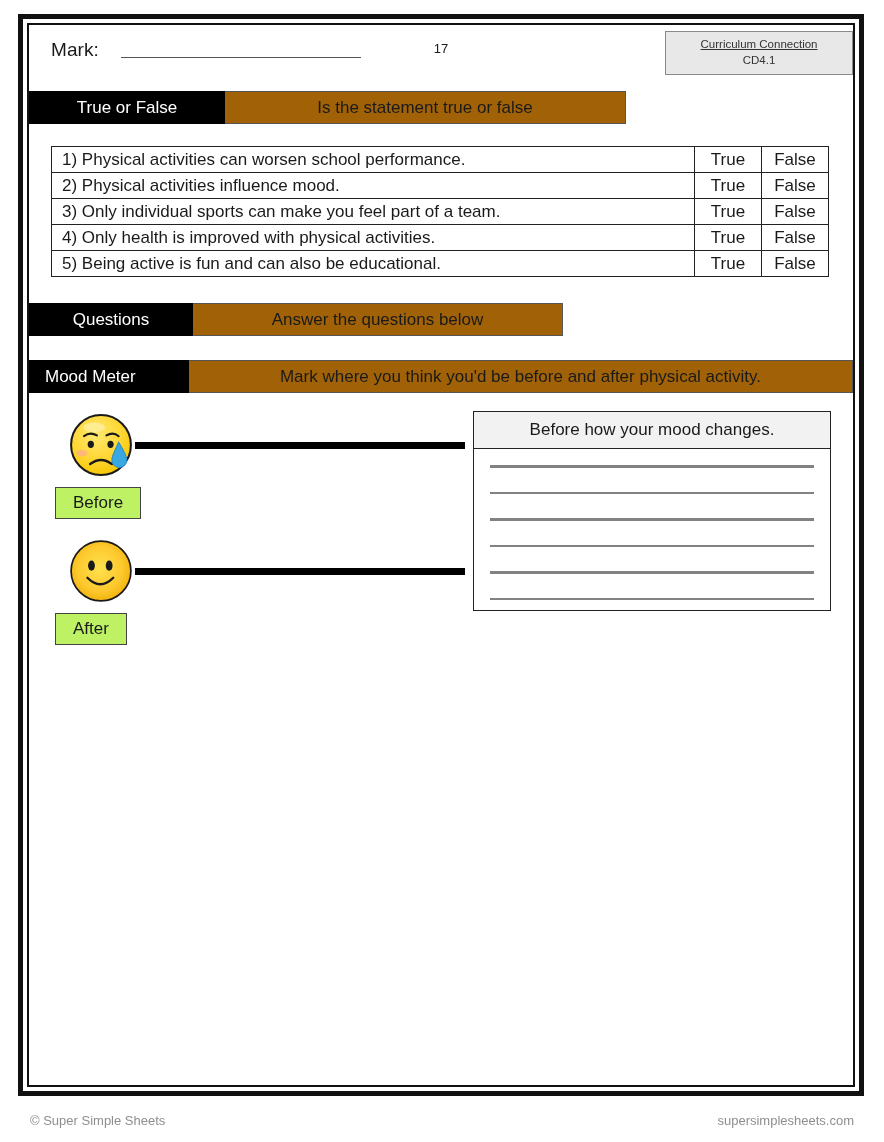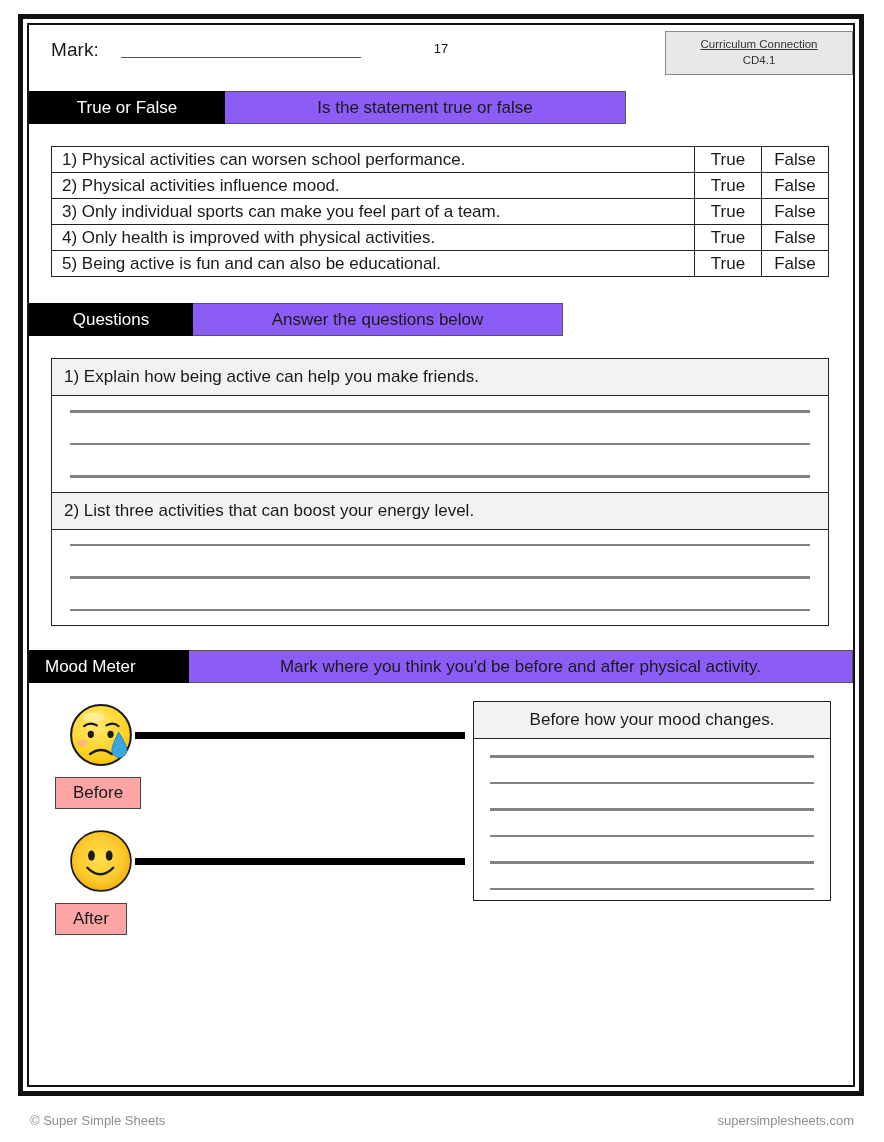--- a/index.html
+++ b/index.html
@@ -104,21 +104,21 @@
   .banner-tab {
     background: #000000;
     color: #ffffff;
     font-size: 17px;
     display: flex;
     align-items: center;
     justify-content: center;
     padding: 0 16px;
   }
   .banner-desc {
-    background: #8b5cf6;
+    background: #a16207;
     border: 1.5px solid #555;
     border-left: none;
     font-size: 17px;
     display: flex;
     align-items: center;
     justify-content: center;
     padding: 0 14px;
   }
   .banner.tf .banner-tab { width: 196px; }
   .banner.tf .banner-desc { width: 401px; }
@@ -184,21 +184,21 @@
     position: absolute;
     left: 84px;
     top: 31px;
     width: 330px;
     height: 7px;
     background: #000000;
   }
   .mood-bar.short { width: 330px; }
   .tag-box {
     display: inline-block;
-    background: #fca5a5;
+    background: #bef264;
     border: 1.5px solid #444;
     font-size: 17px;
     padding: 5px 17px;
     margin-left: 4px;
   }
   .tag-wrap { height: 44px; }
 
   .mood-right {
     position: absolute;
     right: 2px;
@@ -282,34 +282,20 @@
             <td class="tf-opt">False</td>
           </tr>
         </tbody>
     </table>
 
     <div class="banner q" style="margin-top:26px;">
       <div class="banner-tab">Questions</div>
       <div class="banner-desc">Answer the questions below</div>
     </div>
 
-    <div class="q-block" id="q-block">
-        <div class="q-head">1) Explain how being active can help you make friends.</div>
-        <div class="q-body">
-          <div class="write-line"></div>
-          <div class="write-line"></div>
-          <div class="write-line"></div>
-        </div>
-        <div class="q-head second">2) List three activities that can boost your energy level.</div>
-        <div class="q-body">
-          <div class="write-line"></div>
-          <div class="write-line"></div>
-          <div class="write-line"></div>
-        </div>
-      </div>
 
     <div class="banner mood">
       <div class="banner-tab">Mood Meter</div>
       <div class="banner-desc">Mark where you think you'd be before and after physical activity.</div>
     </div>
 
     <div class="mood-area">
 
       <div class="mood-left">
 

